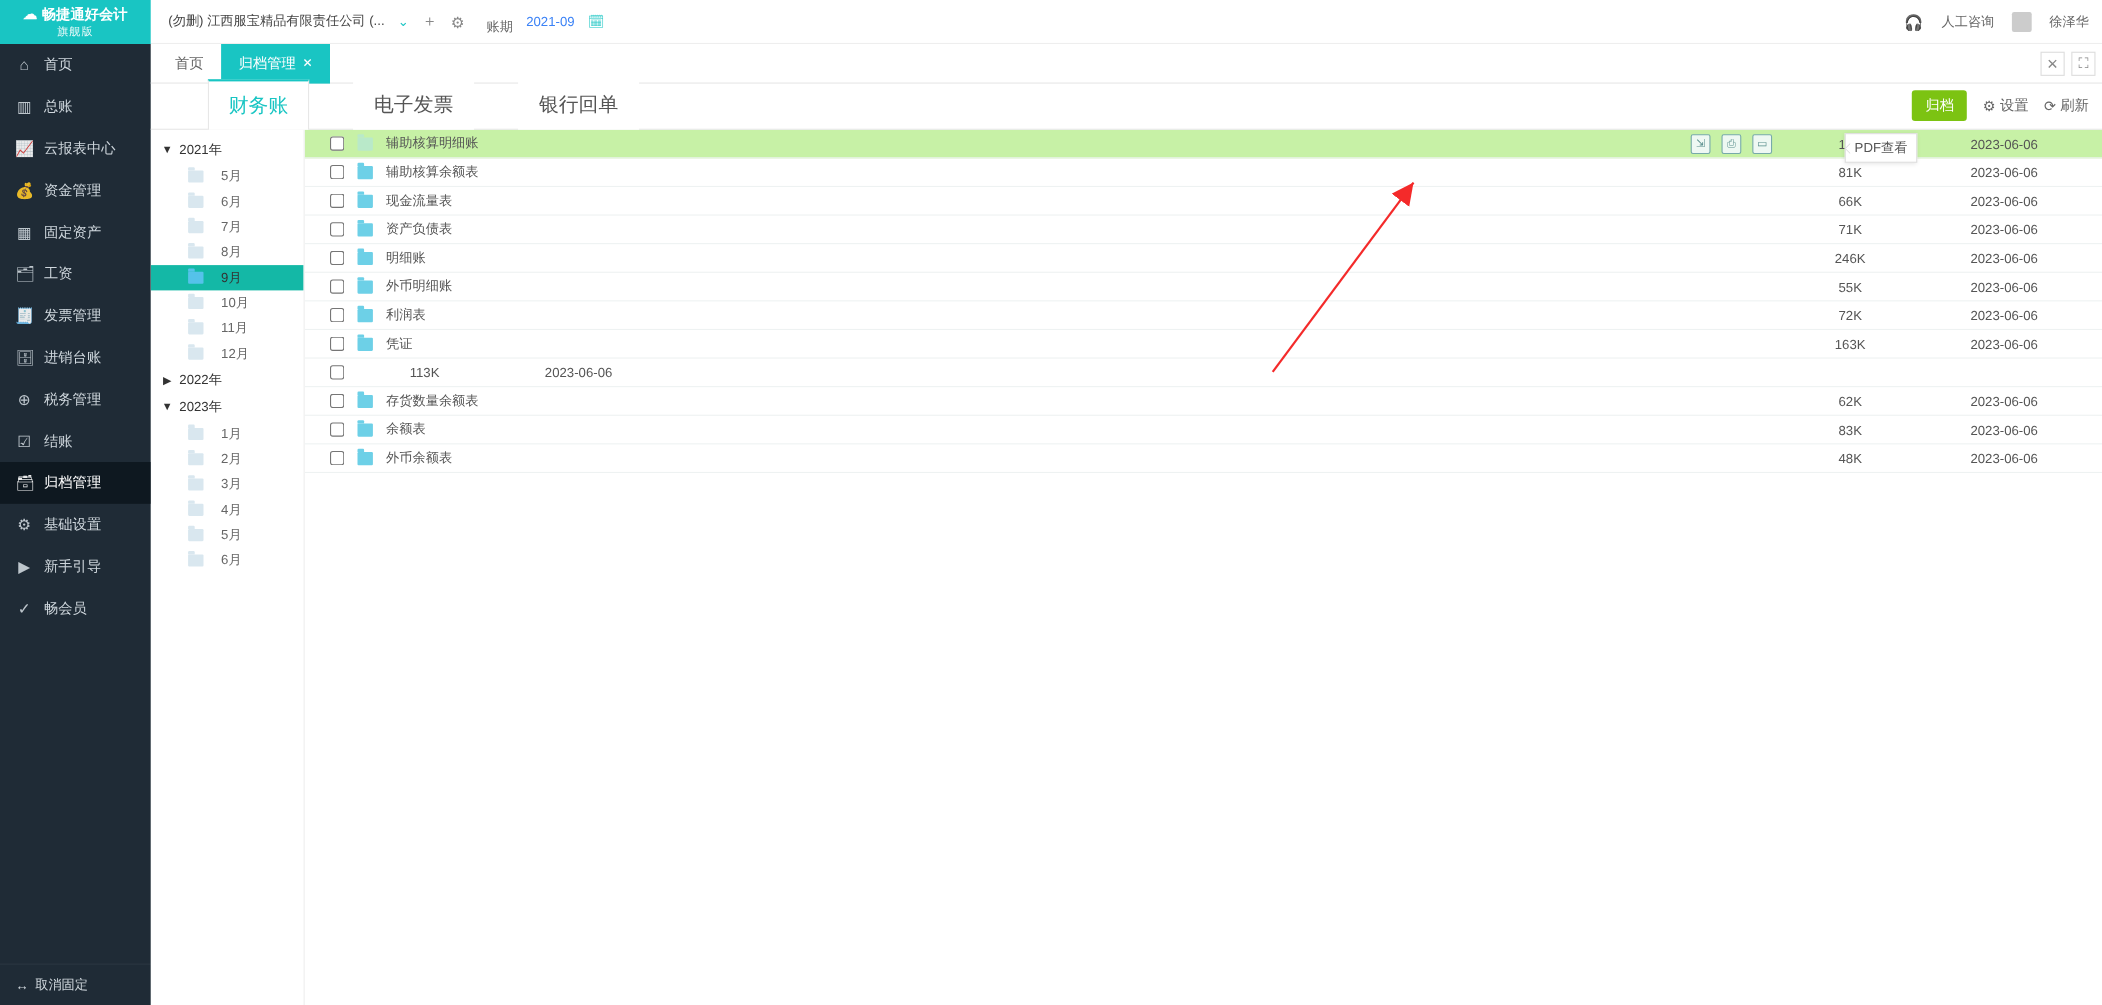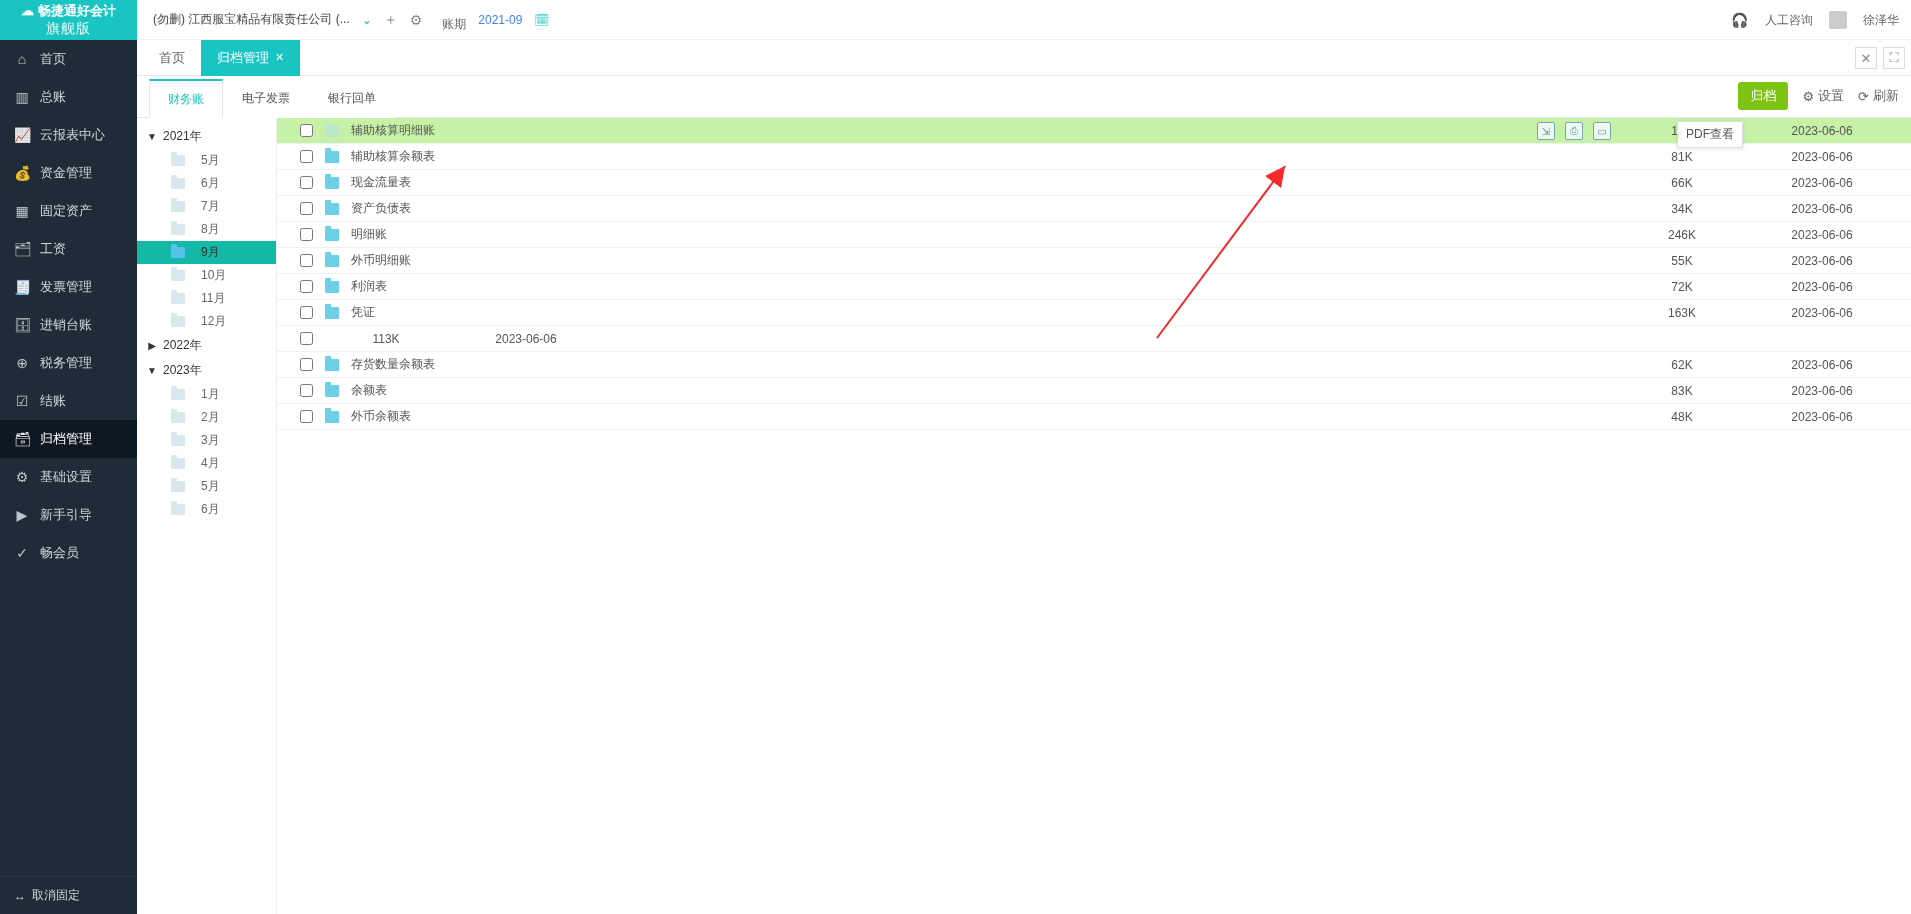--- a/index.html
+++ b/index.html
@@ -3,21 +3,21 @@
 <meta charset="utf-8">
 <style>
   * { box-sizing: border-box; margin: 0; padding: 0; }
   html, body { height: 100%; font-family: "Microsoft YaHei", Arial, sans-serif; font-size: 12px; color: #333; background: #fff; overflow: hidden;}
   body { display: flex; flex-direction: column; }
 
   
   .topbar { height: 40px; display: flex; align-items: center; border-bottom: 1px solid #eee; position: relative;}
   .brand { width: 137px; height: 40px; background: #19c5c3; color: #fff; display: flex; flex-direction: column; align-items: center; justify-content: center; }
   .brand-top { display:flex; align-items:center; gap:4px; font-size:13px; font-weight:bold;}
-  .brand-sub { font-size:14px; opacity:.9; letter-spacing:1px;}
+  .brand-sub { font-size:10px; opacity:.9; letter-spacing:1px;}
   .top-left { display:flex; align-items:center; gap:12px; padding-left:16px; color:#555;}
   .company { color:#444; }
   .chev { color:#19c5c3; font-size:12px;}
   .plus, .gear { color:#888; font-size:14px;}
   .period-label { color:#666; margin-left:8px;margin-top:10px;}
   .period-val { color:#3b82f6; }
   .cal { color:#19c5c3; }
   .top-right { position:absolute; right:12px; top:0; height:40px; display:flex; align-items:center; gap:16px; color:#666;}
   .headset { font-size:14px;}
   .avatar { width:18px; height:18px; background:#ccc; border-radius:2px; display:inline-block;}
@@ -33,21 +33,21 @@
 
   .content { flex:1; display:flex; flex-direction:column; min-width:0;}
   .tabs-row { height:36px; display:flex; align-items:center; border-bottom:1px solid #e7e7e7; position:relative; padding-left:6px;}
   .page-tab { padding:0 16px; height:36px; display:flex; align-items:center; color:#666; cursor:pointer; font-size:13px;}
   .page-tab.active { background:#19c5c3; color:#fff;}
   .tab-close { margin-left:6px; font-size:11px;}
   .tabs-right { position:absolute; right:6px; top:0; height:36px; display:flex; align-items:center; gap:6px;}
   .sqbtn { width:22px; height:22px; border:1px solid #ddd; display:flex; align-items:center; justify-content:center; color:#888; cursor:pointer; background:#fff; font-size:13px;}
 
   .subtabs-row { height:42px; display:flex; align-items:flex-end; border-bottom:1px solid #e7e7e7; padding:0 12px; position:relative;}
-  .subtab { padding:10px 18px; color:#555; cursor:pointer; font-size:12px; border:1px solid transparent; border-bottom:none; position:relative; top:1px; background:#fff;}
+  .subtab { padding:10px 18px; color:#555; cursor:pointer; font-size:18px; border:1px solid transparent; border-bottom:none; position:relative; top:1px; background:#fff;margin-left:40px;}
   .subtab.active { color:#19c5c3; border-color:#e7e7e7; border-top:2px solid #19c5c3;}
   .toolbar-right { position:absolute; right:12px; top:6px; display:flex; align-items:center; gap:14px; font-size:13px;}
   .btn-archive { background:#7cc312; color:#fff; border:none; padding:5px 12px; border-radius:3px; cursor:pointer; font-size:13px;}
   .tool-link { color:#666; display:flex; align-items:center; gap:4px; cursor:pointer;}
 
   .workspace { flex:1; display:flex; min-height:0; overflow:hidden;}
   .tree { width:140px; border-right:1px solid #eee; padding:6px 0; overflow:auto; font-size:12px;}
   .year { padding:4px 10px; display:flex; align-items:center; gap:6px; cursor:pointer; color:#333;}
   .tri { font-size:10px; width:10px; display:inline-block; text-align:center;}
   .month { padding:3px 10px 3px 34px; display:flex; align-items:center; gap:16px; cursor:pointer; color:#666;}
@@ -331,21 +331,21 @@
               <div class="col-date">2023-06-06</div>
             </div>
             <div class="frow">
               <div class="col-check">
                 <input type="checkbox" style="">
               </div>
               <div class="col-name">
                 <span class="file-ic"></span>
                 <span>资产负债表</span>
               </div>
-              <div class="col-size">34K</div>
+              <div class="col-size">71K</div>
               <div class="col-date">2023-06-06</div>
             </div>
             <div class="frow">
               <div class="col-check">
                 <input type="checkbox" style="">
               </div>
               <div class="col-name">
                 <span class="file-ic"></span>
                 <span>明细账</span>
               </div>

